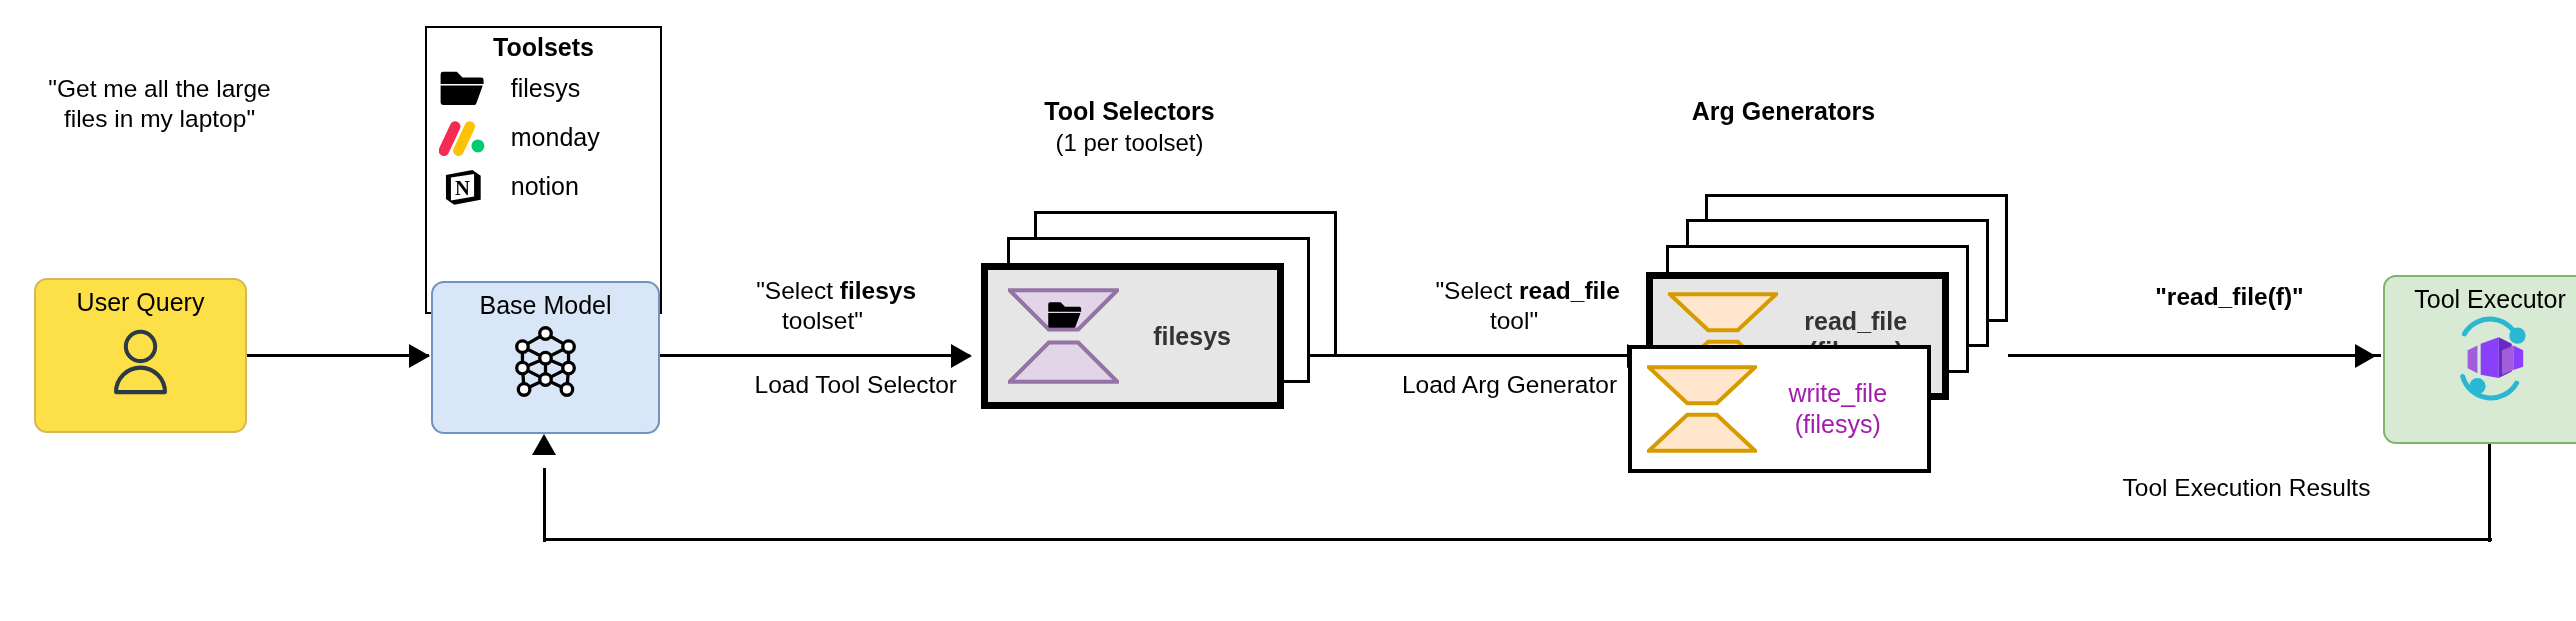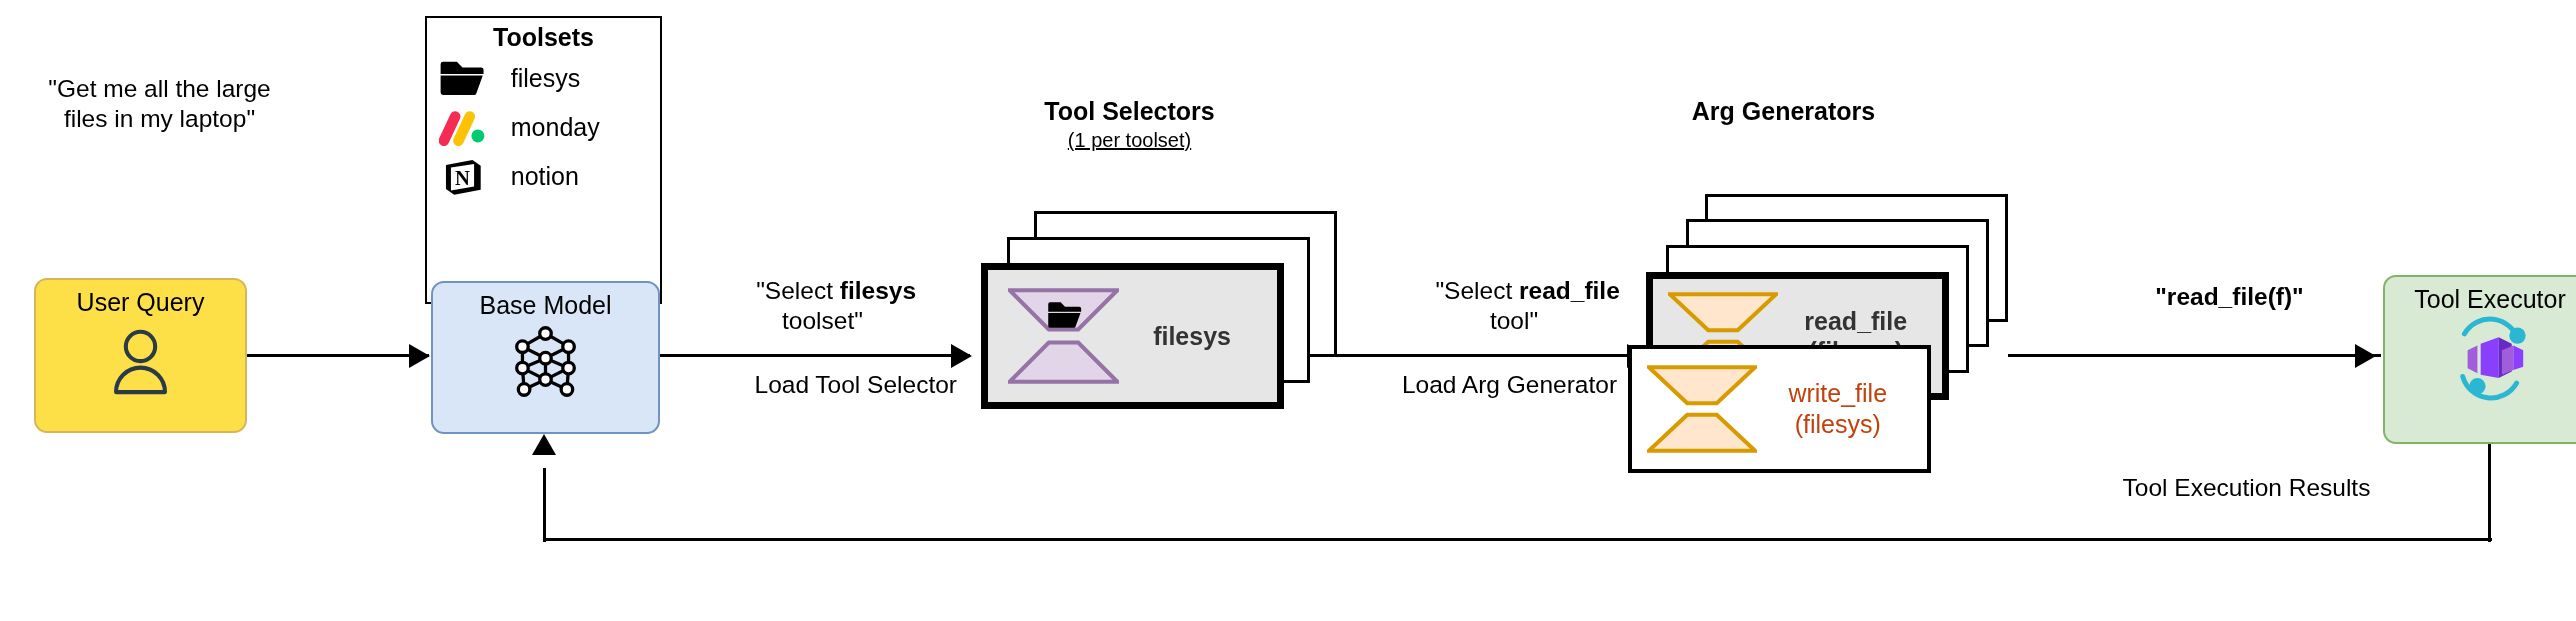--- a/index.html
+++ b/index.html
@@ -20,21 +20,21 @@
   
   .txt{
     font-size:24.5px;
     line-height:1.22;
     text-align:center;
     white-space:pre;
     color:#000;
   }
   .txt-b{font-weight:bold;}
   .hdr{font-size:25px;font-weight:bold;text-align:center;white-space:pre;}
-  .sub{font-size:20px;text-align:center;white-space:pre;text-decoration:underline;}
+  .sub{font-size:24px;text-align:center;white-space:pre;}
 
   
   .rbox{
     border-radius:13px;
     box-sizing:border-box;
     display:flex;
     flex-direction:column;
     align-items:center;
     justify-content:flex-start;
     padding-top:8.2px;
@@ -75,21 +75,21 @@
   .card-plain{
     box-sizing:border-box;
     background:#ffffff;
     border:4.1px solid #000000;
     display:flex;align-items:center;
   }
   .card-label{
     font-size:25px;font-weight:bold;color:#333333;white-space:pre;text-align:center;line-height:1.2;
   }
   .card-label-n{
-    font-size:25px;font-weight:normal;color:#c2410c;white-space:pre;text-align:center;line-height:1.25;
+    font-size:25px;font-weight:normal;color:#a21caf;white-space:pre;text-align:center;line-height:1.25;
   }
 
   
   .ln-h{background:#000000;height:3.3px;}
   .ln-v{background:#000000;width:3.3px;}
   .arrow-r{
     width:0;height:0;
     border-top:12.3px solid transparent;
     border-bottom:12.3px solid transparent;
     border-left:21px solid #000000;
@@ -118,21 +118,21 @@
       <svg width="75" height="75" viewBox="0 0 92 92">
         <circle cx="46" cy="30" r="18" fill="none" stroke="#2b3a47" stroke-width="5"></circle>
         <path d="M16 86a30 30 0 0 1 60 0z" fill="none" stroke="#2b3a47" stroke-width="5" stroke-linejoin="round"></path>
       </svg>
     </div>
   </div>
 
   <div class="abs ln-h" style="left:247px;top:354px;width:182px;"></div>
   <div class="abs arrow-r" style="left:409px;top:344px;"></div>
 
-  <div class="abs toolsets" style="left:425px;top:16px;width:237px;height:288px;">
+  <div class="abs toolsets" style="left:425px;top:26px;width:237px;height:288px;">
     <div class="toolsets-title">Toolsets</div>
 
     <div class="tool-row">
       <div class="tool-ico">
         <svg width="47" height="38" viewBox="0 0 58 46">
           <path d="M2 6a3 3 0 0 1 3-3h17l7 7h23a3 3 0 0 1 3 3v5H2z" fill="#000"></path>
           <path d="M2 20h52l-8 22a3 3 0 0 1-3 2H5a3 3 0 0 1-3-3z" fill="#000"></path>
         </svg>
       </div>
       <div class="tool-name">filesys</div>

